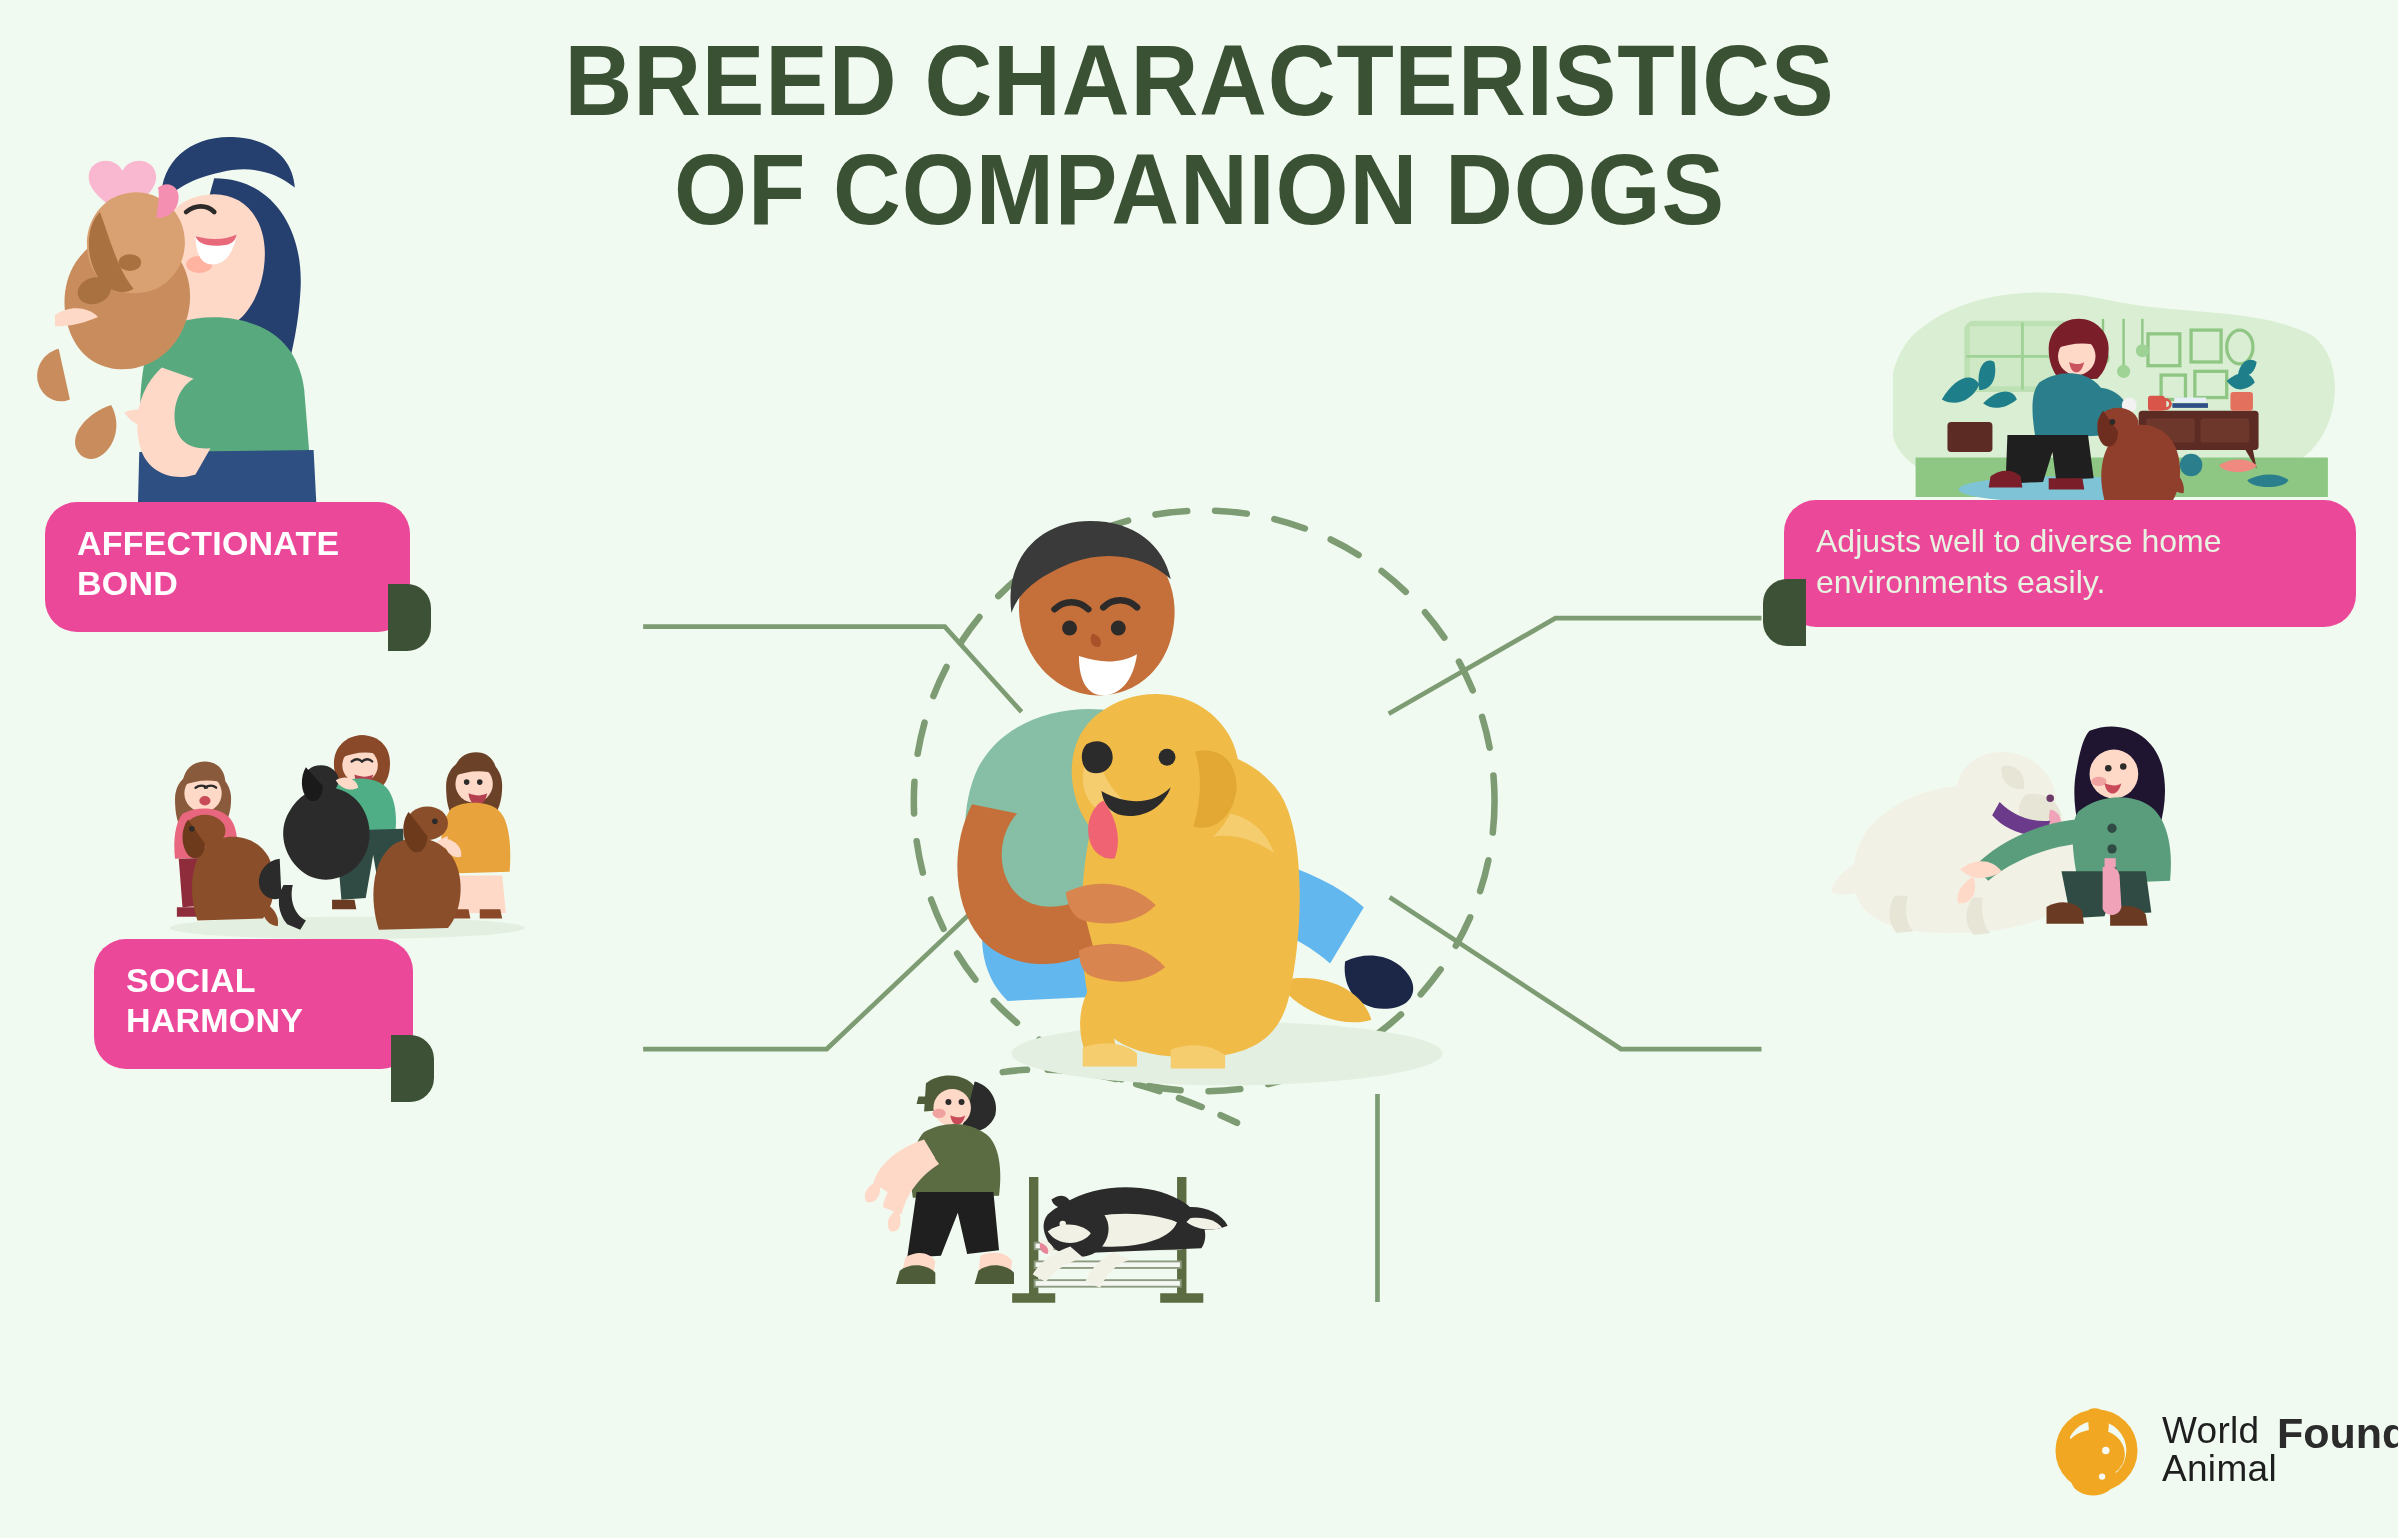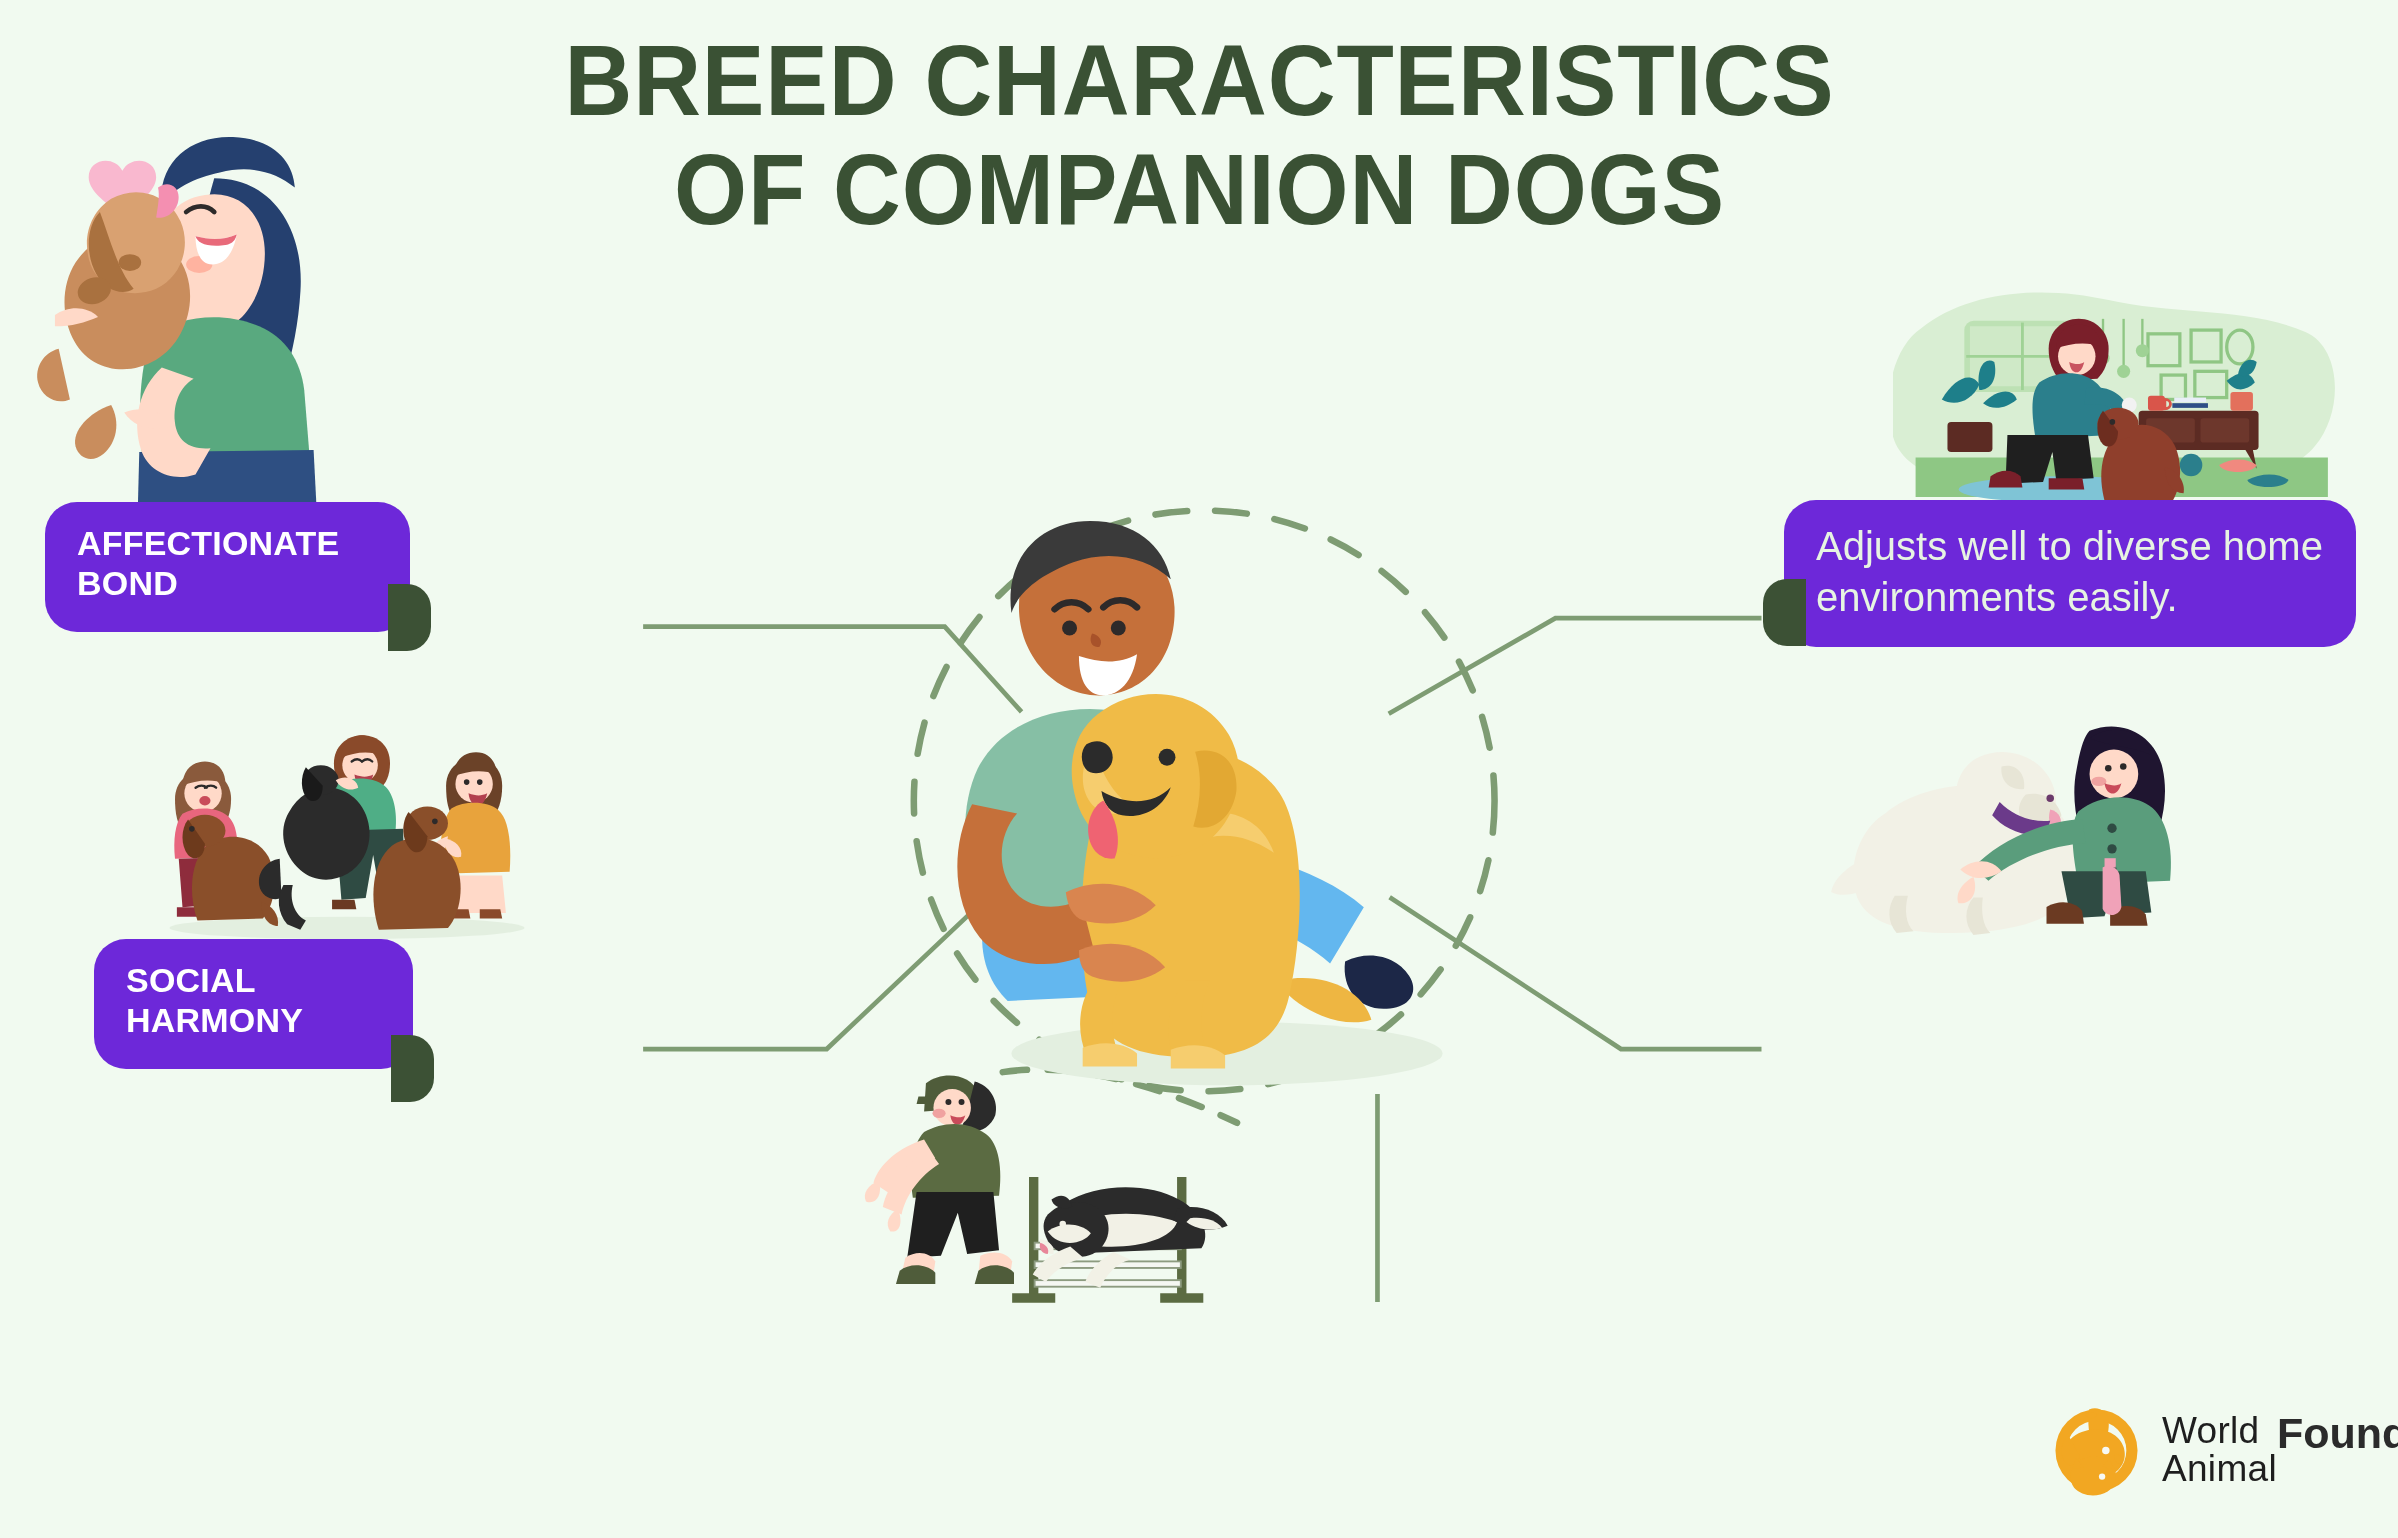--- a/index.html
+++ b/index.html
@@ -22,37 +22,37 @@
     font-size:101px;
     line-height:1.08;
     letter-spacing:0.9px;
     transform:scaleX(0.93);
     white-space:pre-line;
   }
 
   
   .card{
     position:absolute;
-    background:#6d28d9;
+    background:#ec4899;
     border-radius:32px;
     color:#eaf6e6;
     box-sizing:border-box;
     padding:20.6px 32px 24px 32px;
   }
   .card .c-title{
     font-weight:bold;
     font-size:34px;
     letter-spacing:0.2px;
     line-height:1.18;
     margin-bottom:5.6px;
     color:#ffffff;
     white-space:pre-line;
   }
   .card .c-body{
-    font-size:40px;
+    font-size:32px;
     line-height:1.28;
     color:#e7f4e2;
     font-weight:400;
   }
   
   .nub{
     position:absolute;
     width:43px;height:67px;
     background:#3c5135;
   }

